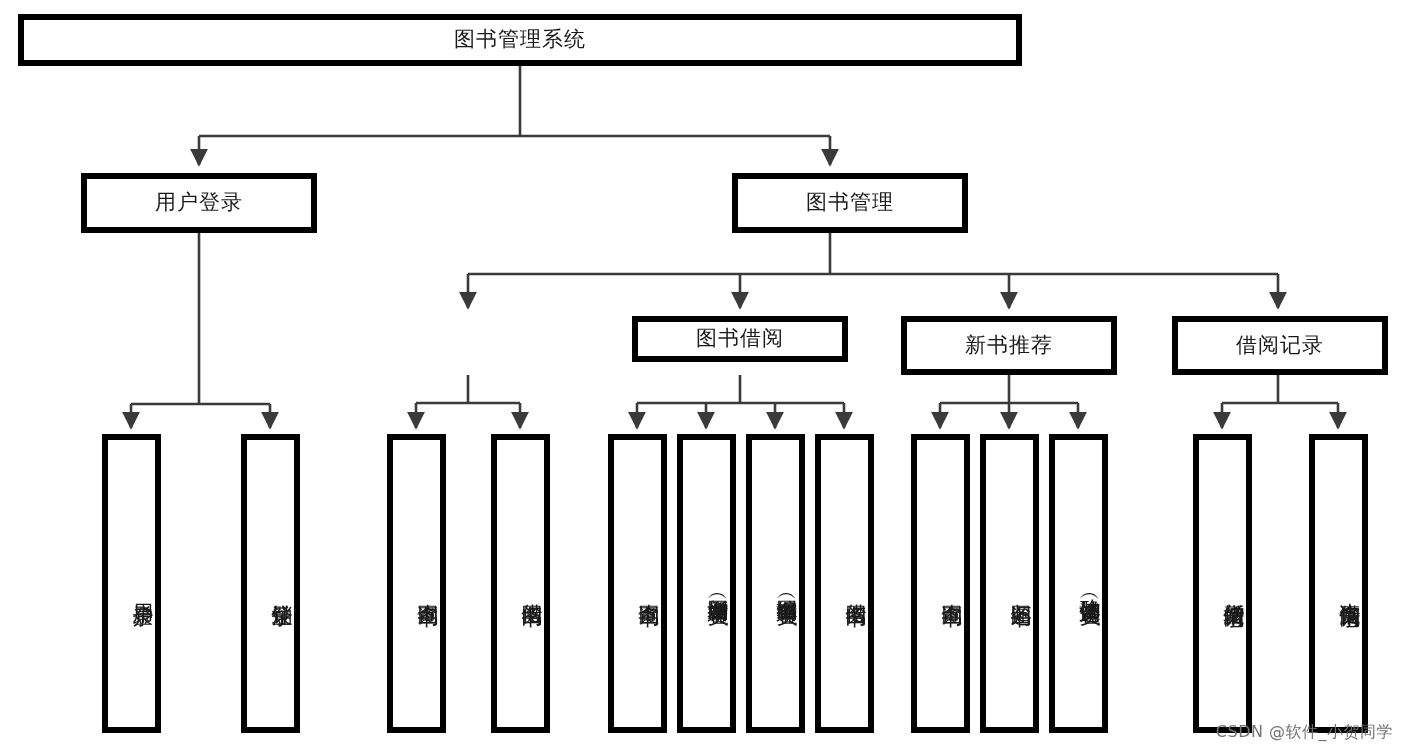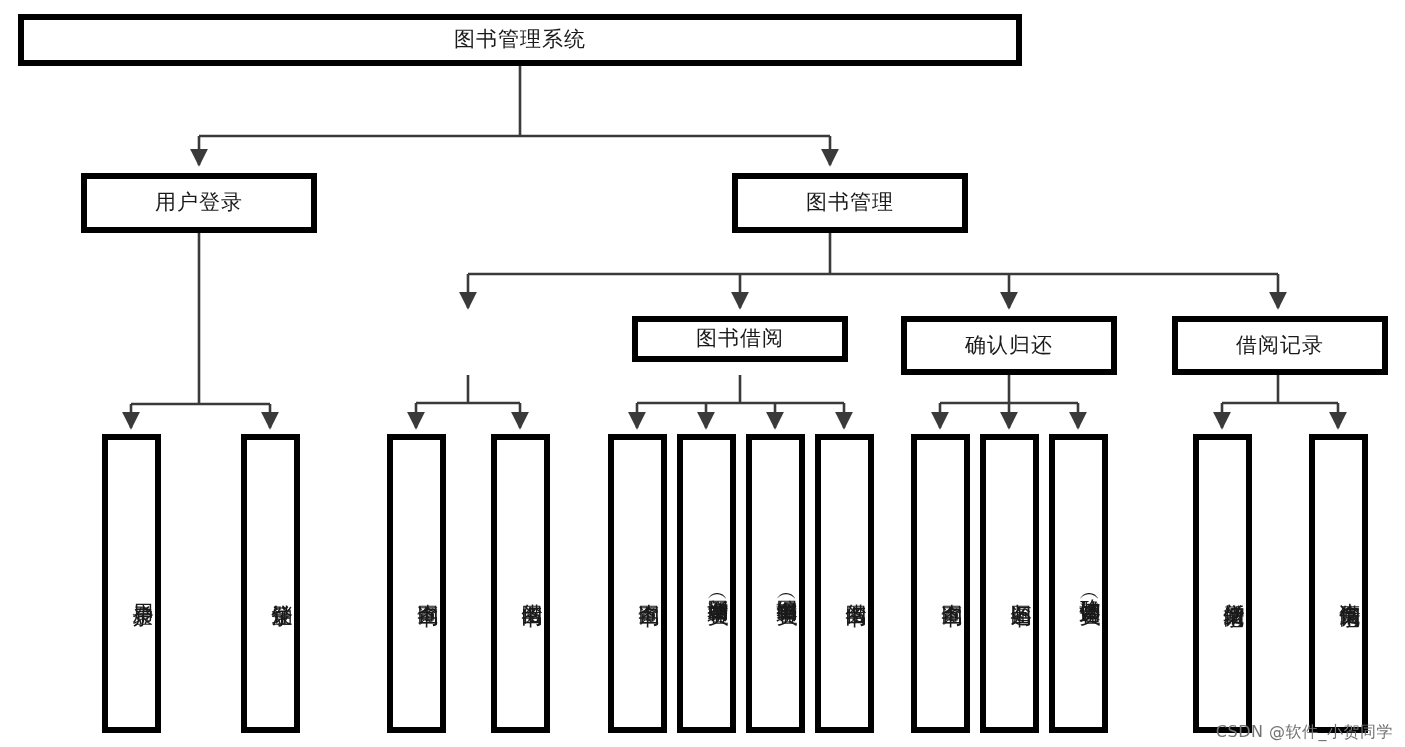--- a/index.html
+++ b/index.html
@@ -122,21 +122,21 @@
       <path d="M 1338 403 L 1338 428" marker-end="url(#arrow)"></path>
     </g>
   </svg>
 
   <div class="node node-h" style="left:18px; top:14px; width:1004px; height:52px;">图书管理系统</div>
 
   <div class="node node-h" style="left:81px; top:173px; width:236px; height:60px;">用户登录</div>
   <div class="node node-h" style="left:732px; top:173px; width:236px; height:60px;">图书管理</div>
 
   <div class="node node-h" style="left:632px; top:316px; width:216px; height:46px;">图书借阅</div>
-  <div class="node node-h" style="left:901px; top:316px; width:216px; height:59px;">确认归还</div>
+  <div class="node node-h" style="left:901px; top:316px; width:216px; height:59px;">新书推荐</div>
   <div class="node node-h" style="left:1172px; top:316px; width:216px; height:59px;text-align:right;">借阅记录</div>
 
   <div class="node node-v" style="left:102px; top:434px; width:59px; height:299px;">用户登录</div>
   <div class="node node-v" style="left:241px; top:434px; width:59px; height:299px;">注销登录</div>
 
   <div class="node node-v" style="left:387px; top:434px; width:59px; height:299px;">查询图书</div>
   <div class="node node-v" style="left:491px; top:434px; width:59px; height:299px;">借阅图书</div>
 
   <div class="node node-v" style="left:608px; top:434px; width:59px; height:299px;">查询图书</div>
   <div class="node node-v tall-pad" style="left:677px; top:434px; width:59px; height:299px;">新增图书（管理员）</div>

